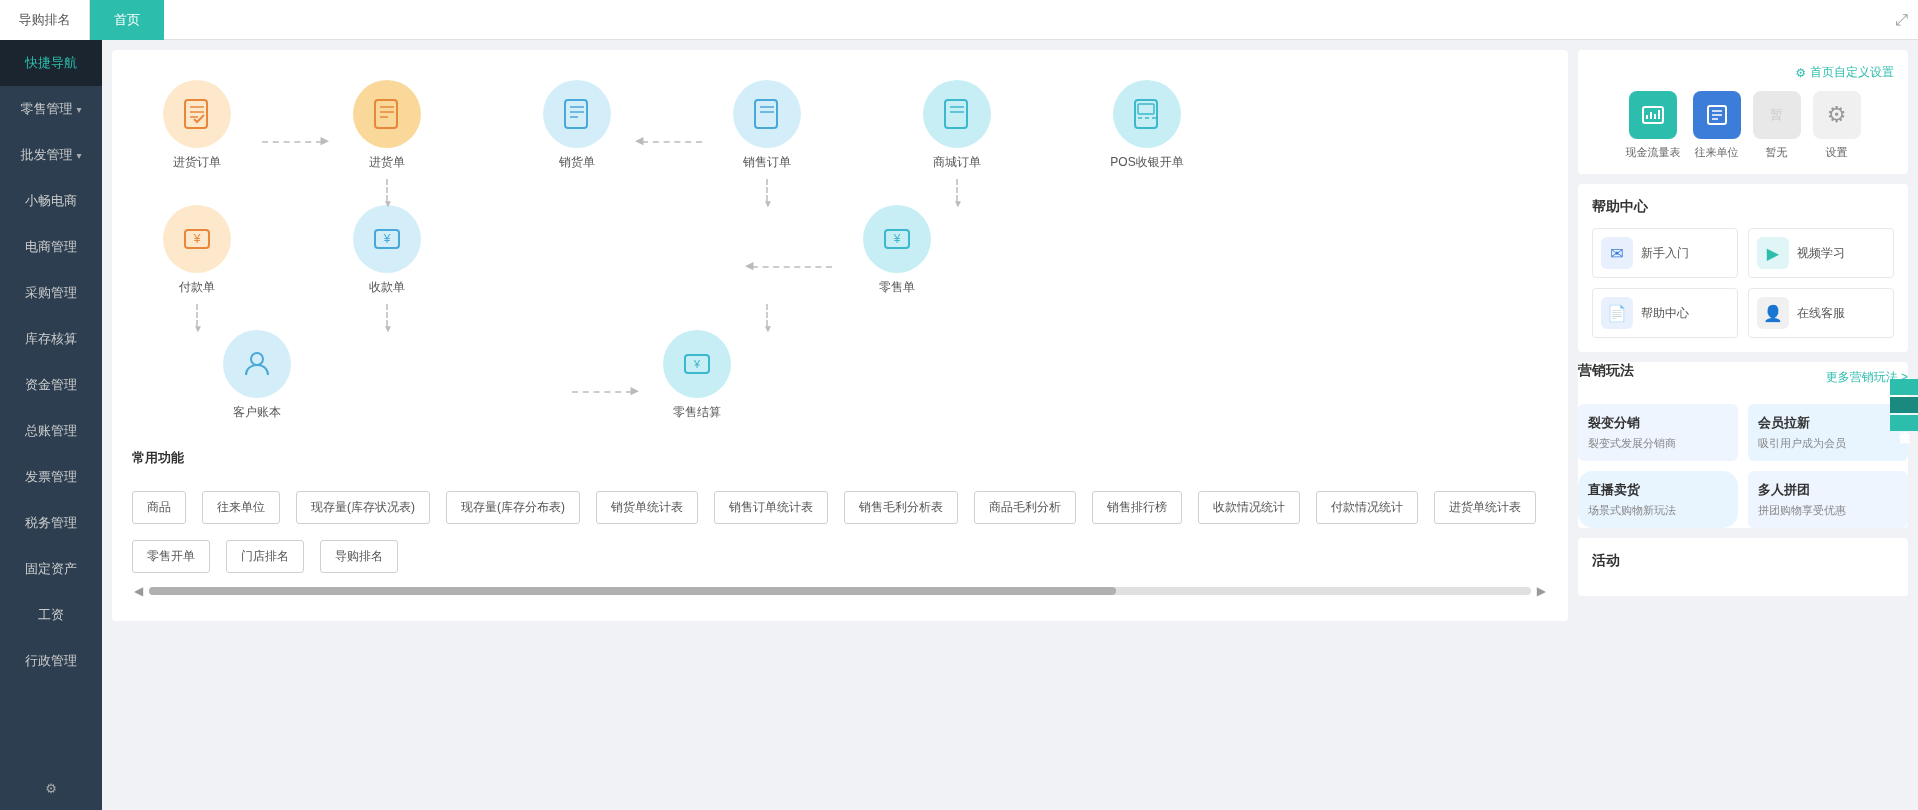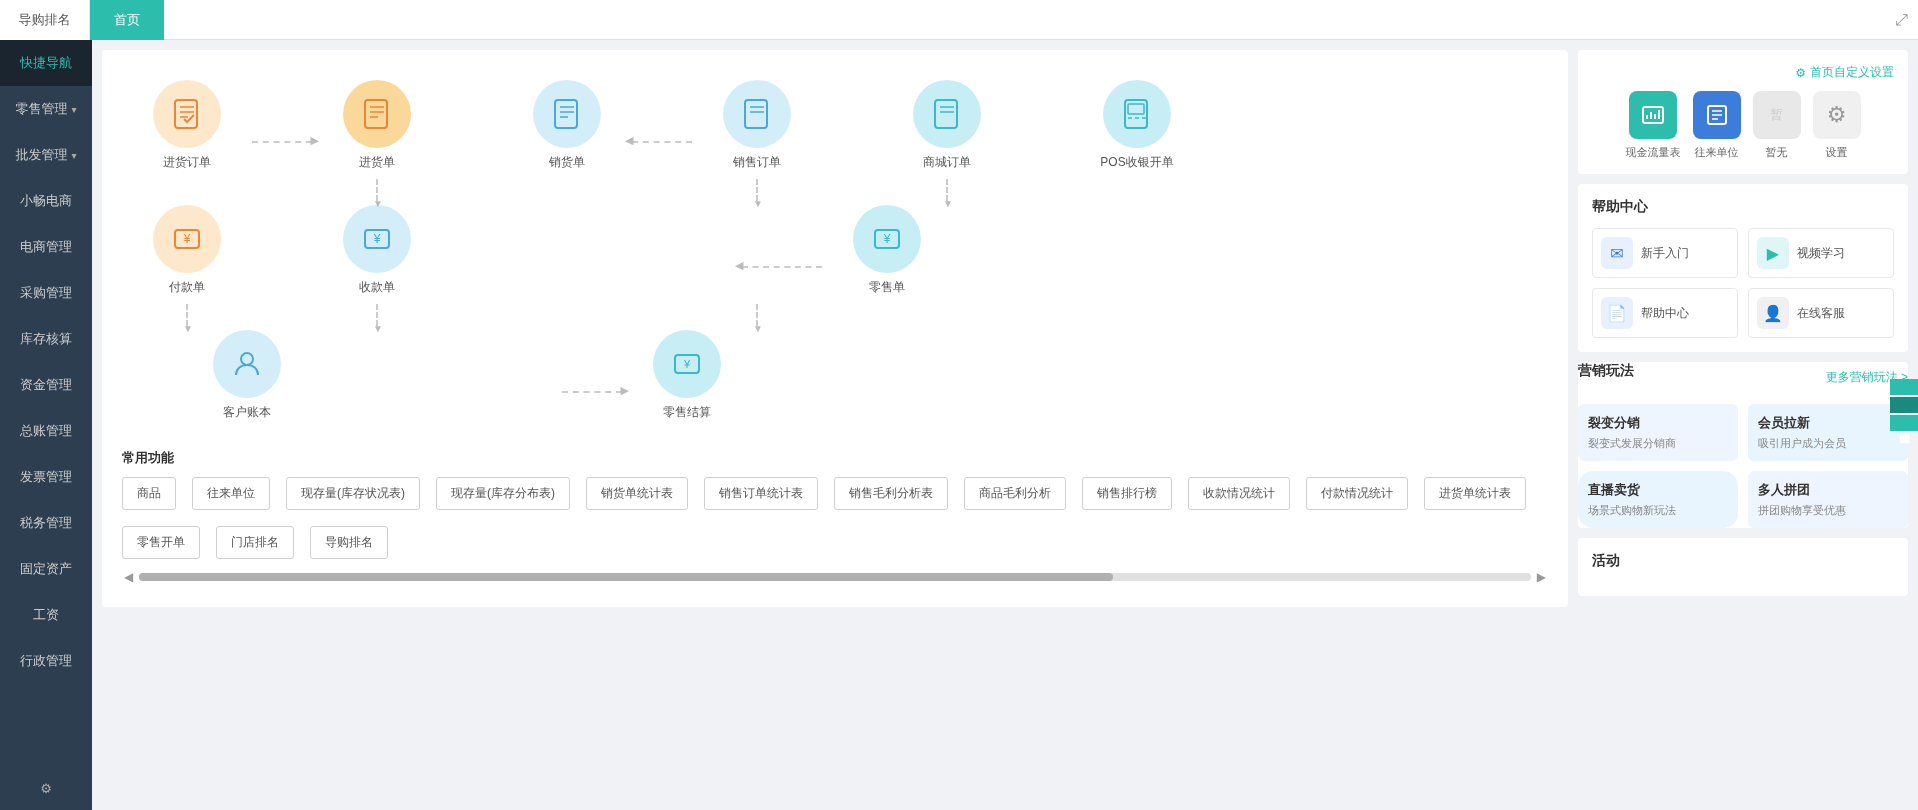--- a/index.html
+++ b/index.html
@@ -9,38 +9,38 @@
     .topbar { display: flex; align-items: center; background: #fff; border-bottom: 1px solid #e0e0e0; height: 40px; min-height: 40px; }
     .search-menu { width: 90px; background: #fff; height: 40px; display: flex; align-items: center; justify-content: center; border-right: 1px solid #e0e0e0; color: #555; font-size: 13px; cursor: pointer; }
     .tab-home { background: #2dbdad; color: #fff; padding: 0 24px; height: 40px; display: flex; align-items: center; font-size: 13px; cursor: pointer; }
     .topbar-right { margin-left: auto; padding-right: 10px; }
     .fullscreen-icon { font-size: 16px; color: #999; cursor: pointer; }
 
     
     .main-layout { display: flex; flex: 1; overflow: hidden; }
 
     
-    .sidebar { width: 92px; background: #2c3e50; display: flex; flex-direction: column; overflow-y: auto; flex-shrink: 0; }
+    .sidebar { width: 102px; background: #2c3e50; display: flex; flex-direction: column; overflow-y: auto; flex-shrink: 0; }
     .sidebar-item { color: #ccc; padding: 14px 0; text-align: center; font-size: 13px; cursor: pointer; position: relative; display: flex; align-items: center; justify-content: center; gap: 4px; }
     .sidebar-item.active { background: #1a252f; color: #2dbdad; }
     .sidebar-item .arrow { font-size: 10px; color: #aaa; }
     .sidebar-bottom { margin-top: auto; padding: 14px 0; text-align: center; cursor: pointer; color: #aaa; }
 
     
     .content-area { flex: 1; display: flex; overflow: hidden; background: #f0f2f5; }
 
     
     .main-panel { flex: 1; overflow-y: auto; padding: 10px; display: flex; flex-direction: column; gap: 10px; }
 
     
     .quicknav-card { background: #fff; border-radius: 4px; padding: 20px; overflow: hidden; }
 
     
     .common-section { margin-top: 10px; }
-    .common-title { font-size: 13px; color: #333; font-weight: bold; margin-bottom: 10px; }
+    .common-title { font-size: 13px; color: #333; font-weight: bold; margin-bottom: 24px; }
     .common-grid { display: flex; flex-wrap: wrap; gap: 16px; align-items: center; }
     .common-btn { border: 1px solid #d0d0d0; background: #fff; padding: 7px 14px; border-radius: 3px; font-size: 12px; color: #555; cursor: pointer; white-space: nowrap; }
 
     
     .scroll-row { display: flex; align-items: center; height: 20px; margin-top: 8px; }
     .scroll-track { flex: 1; height: 8px; background: #e0e0e0; border-radius: 4px; margin: 0 4px; }
     .scroll-thumb { width: 70%; height: 8px; background: #b0b0b0; border-radius: 4px; }
     .scroll-btn { color: #999; cursor: pointer; font-size: 12px; padding: 0 2px; }
 
     

